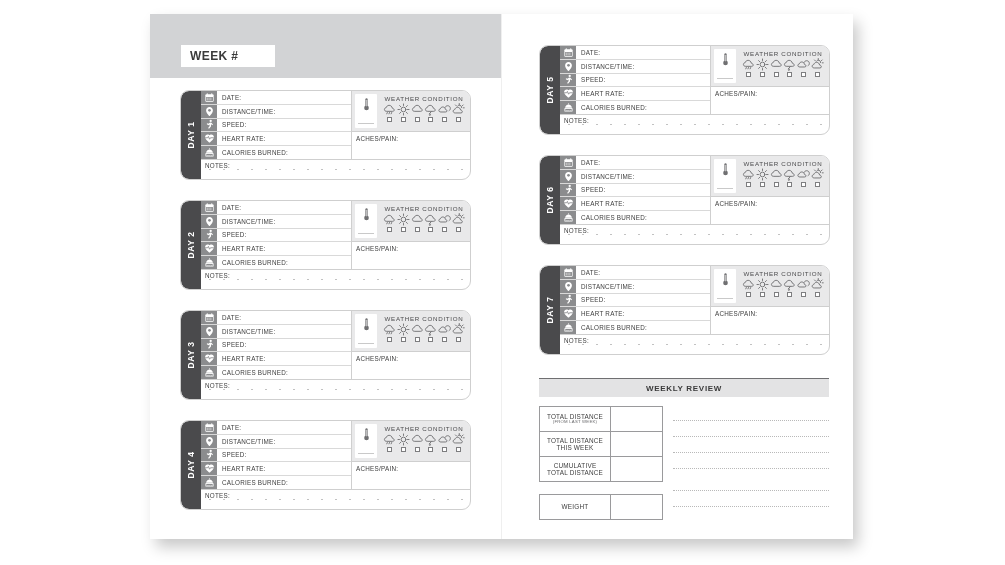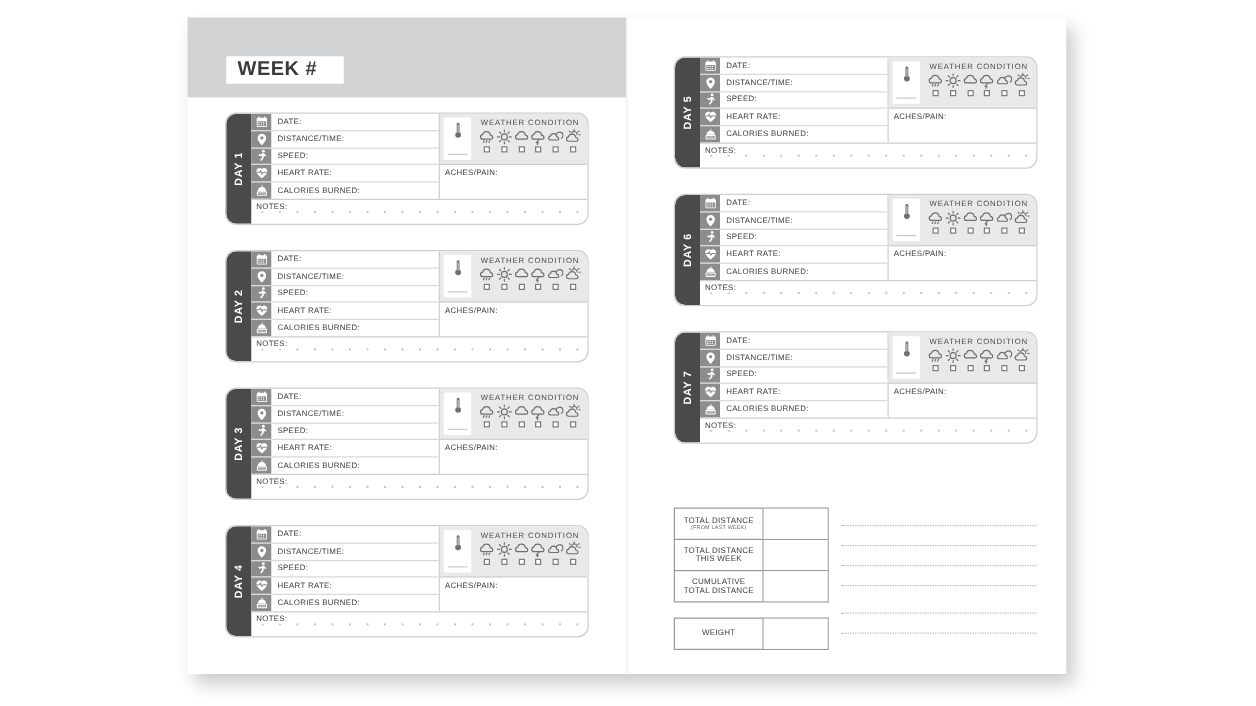--- a/index.html
+++ b/index.html
@@ -27,21 +27,21 @@
     background:#d2d3d5;
   }
   .week-box{
     position:absolute;left:31px;top:31px;width:94px;height:22px;
     background:#ffffff;
     display:flex;align-items:center;
     padding-left:9px;
     box-sizing:border-box;
   }
   .week-box span{
-    font-size:16px;font-weight:bold;color:#3b3b3b;letter-spacing:.4px;
+    font-size:12px;font-weight:bold;color:#3b3b3b;letter-spacing:.4px;
   }
 
   
   .day-card{
     position:absolute;
     width:291px;height:90px;
     background:#ffffff;
     border:1px solid #cfcfcf;
     border-radius:9px;
     box-sizing:border-box;
@@ -1196,20 +1196,23 @@
               </div>
             </div>
             <div class="notes-row">
               <span class="dots"></span>
               <span class="notes-label">NOTES:</span>
             </div>
           </div>
         </div>
       </div>
 
+    <div class="wr-header" style="left:37px;top:364px;width:290px;height:18px;">
+      <span>WEEKLY REVIEW</span>
+    </div>
 
     <div class="wr-area" style="left:37px;top:392px;width:290px;height:108px;">
       <div class="wr-table" id="wr-table">
           <div class="wr-row">
             <div class="wr-lab">
               <span class="t1">TOTAL DISTANCE</span>
               <span class="t2">(FROM LAST WEEK)</span>
             </div>
             <div class="wr-val"></div>
           </div>

